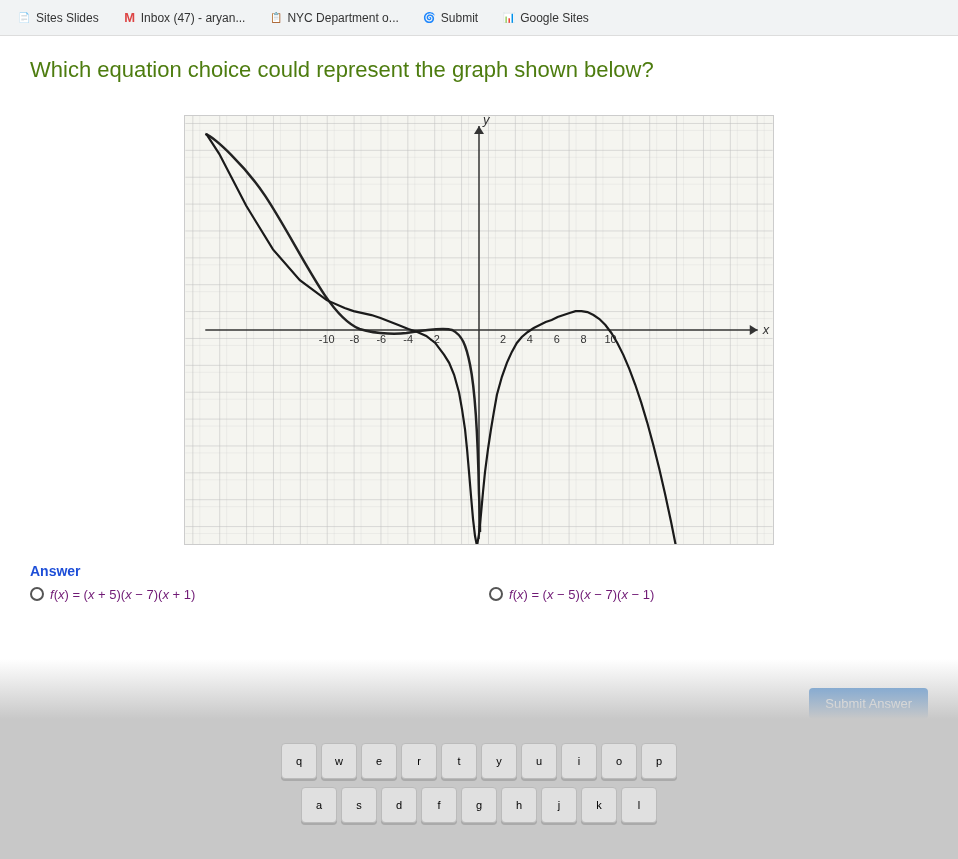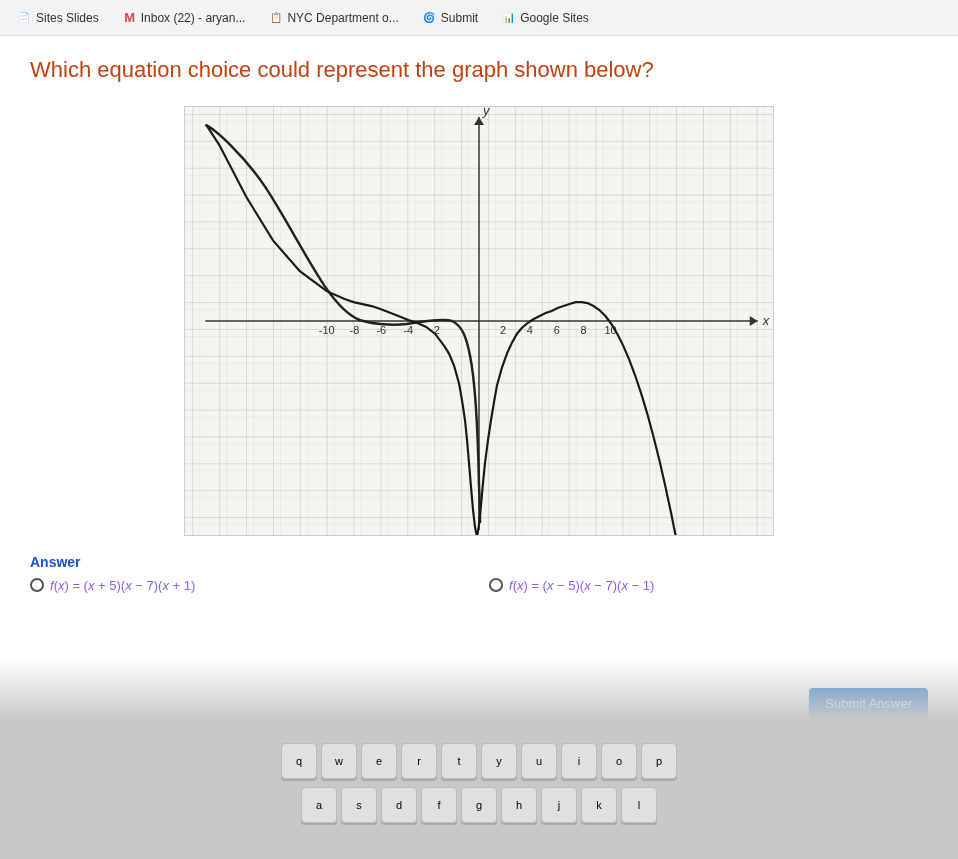--- a/index.html
+++ b/index.html
@@ -46,22 +46,22 @@
       background: white;
       padding: 20px 30px 10px 30px;
       height: calc(859px - 36px);
       position: relative;
       overflow: hidden;
     }
 
     .question-text {
       font-size: 22px;
       font-weight: 500;
-      color: #c2410c;
-      margin-bottom: 21px;
+      color: #4d7c0f;
+      margin-bottom: 30px;
       line-height: 1.3;
     }
 
     .graph-container {
       display: flex;
       justify-content: center;
       margin-bottom: 10px;
     }
 
     .graph-area {
@@ -95,21 +95,21 @@
       display: grid;
       grid-template-columns: 1fr 1fr;
       gap: 6px 20px;
     }
 
     .answer-choice {
       display: flex;
       align-items: center;
       gap: 6px;
       font-size: 13px;
-      color: #8b5cf6;
+      color: #701a75;
       cursor: pointer;
     }
 
     .radio-circle {
       width: 14px;
       height: 14px;
       border-radius: 50%;
       border: 2px solid #555;
       display: inline-block;
       flex-shrink: 0;
@@ -162,21 +162,21 @@
 </head>
 <body>
 
 <div class="browser-bar">
   <div class="browser-tab">
     <span class="tab-icon">📄</span>
     <span>Sites Slides</span>
   </div>
   <div class="browser-tab">
     <span class="tab-icon" style="color:#d44; font-weight:bold; font-size:13px;">M</span>
-    <span>Inbox (22) - aryan...</span>
+    <span>Inbox (47) - aryan...</span>
   </div>
   <div class="browser-tab">
     <span class="tab-icon">📋</span>
     <span>NYC Department o...</span>
   </div>
   <div class="browser-tab">
     <span class="tab-icon">🌀</span>
     <span>Submit</span>
   </div>
   <div class="browser-tab">

